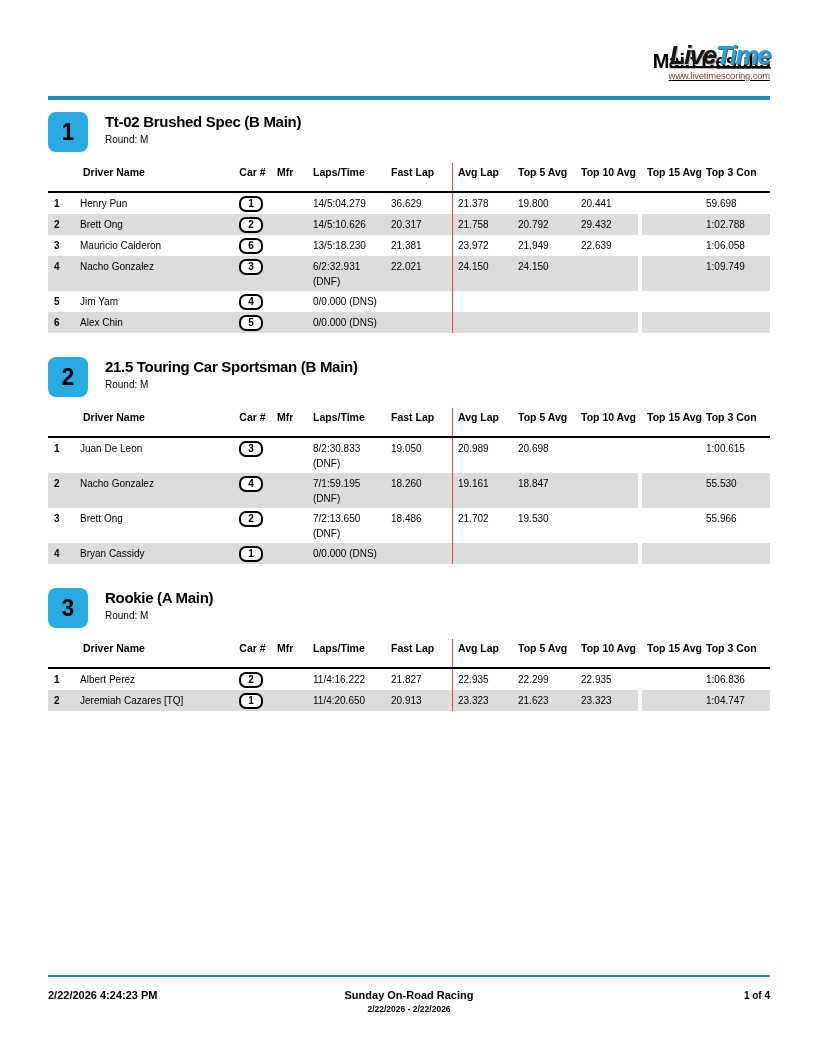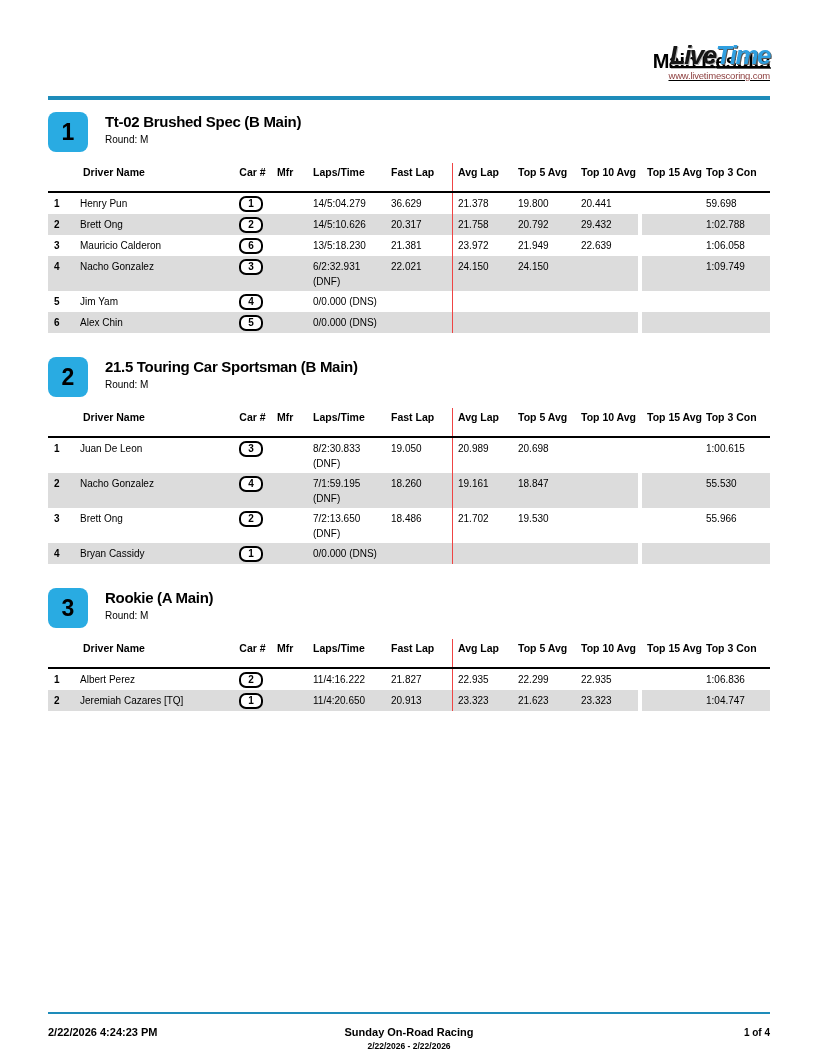--- a/index.html
+++ b/index.html
@@ -54,21 +54,21 @@
   .c-avg { border-left:1px solid #ef4444; }
   .c-top15 { border-left:4px solid #fff; }
   .tr.shaded .cell { background:#dcdcdc; }
   .car-badge {
     display:inline-block; min-width:24px; padding:0 3px; margin-top:0;
     border:2px solid #000; border-radius:7px; background:#fff;
     font-weight:bold; font-size:10px; line-height:12px; text-align:center;
   }
 
   
-  .footer { position:absolute; left:48px; right:46px; top:1012px; }
+  .footer { position:absolute; left:48px; right:46px; top:975px; }
   .footer-rule { height:2px; background:#1e8cba; }
   .footer-row { position:relative; margin-top:5px; }
   .foot-left { position:absolute; left:0; top:0; font-size:11px; font-weight:bold; }
   .foot-center { text-align:center;margin-top:12px; }
   .foot-event { font-size:11px; font-weight:bold; }
   .foot-range { font-size:8.5px; font-weight:bold; margin-top:3px; }
   .foot-right { position:absolute; right:0; top:1px; font-size:10px; font-weight:bold; }
 </style>
 </head>
 <body>

